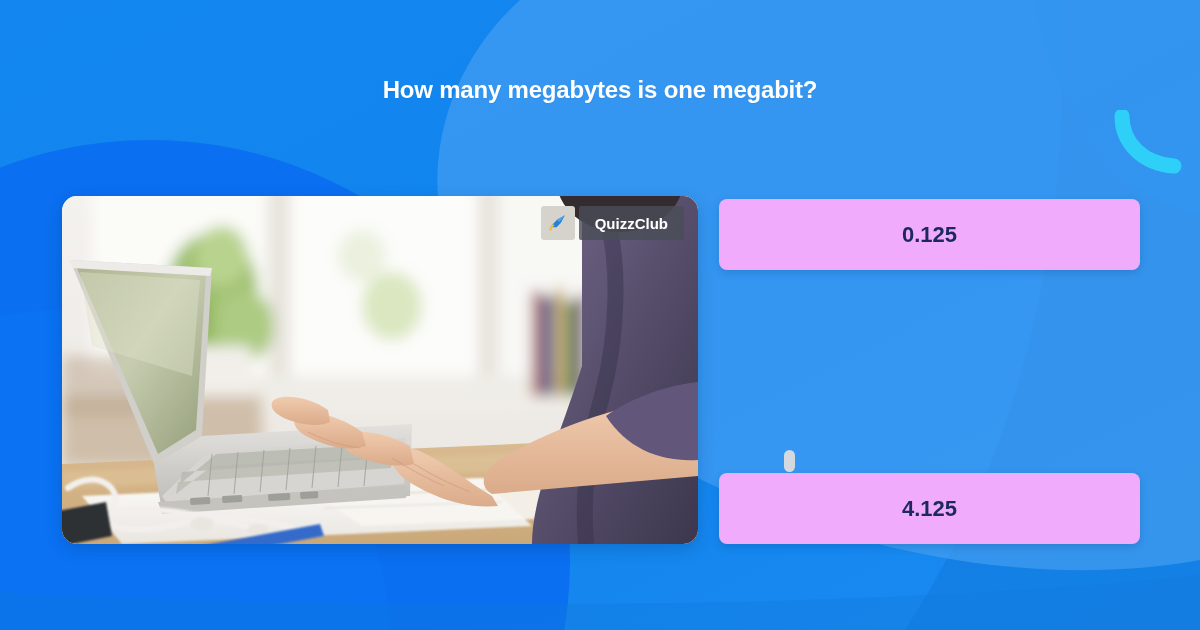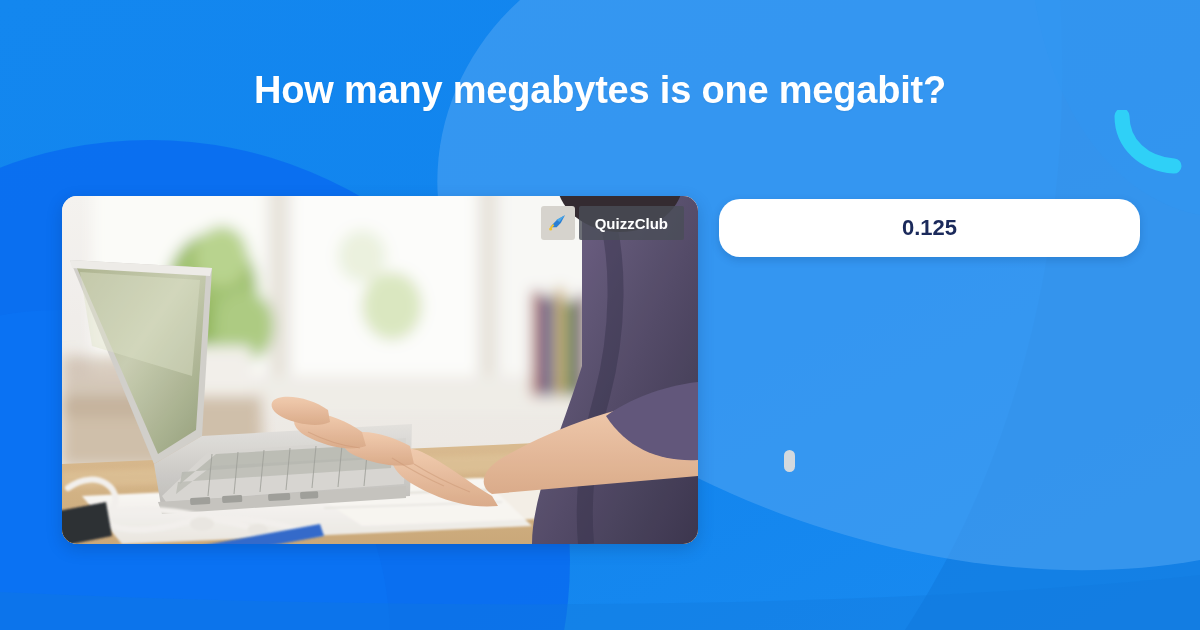--- a/index.html
+++ b/index.html
@@ -23,21 +23,21 @@
   .bg-layer { position: absolute; inset: 0; overflow: hidden; }
   .bg-layer svg { position: absolute; inset: 0; width: 1200px; height: 630px; }
 
   
   #title {
     position: absolute;
     left: 0; top: 68px;
     width: 1200px;
     text-align: center;
     color: #ffffff;
-    font-size: 38px;
+    font-size: 24px;
     font-weight: bold;
     letter-spacing: -0.2px;
     line-height: 44px;
     z-index: 6;
     text-shadow: 0 1px 2px rgba(0,0,0,0.06);
   }
 
   
   #photo-card {
     position: absolute;
@@ -85,23 +85,23 @@
   #answers {
     position: absolute;
     left: 719px; top: 199px;
     width: 421px; height: 345px;
     display: flex;
     flex-direction: column;
     justify-content: space-between;
     z-index: 5;
   }
   .answer {
-    height: 58px;
-    background: #ffffff;
-    border-radius: 21px;
+    height: 71px;
+    background: #f0abfc;
+    border-radius: 8px;
     display: flex;
     align-items: center;
     justify-content: center;
     color: #1b2a5b;
     font-size: 22px;
     font-weight: bold;
     box-shadow: 0 3px 8px rgba(0, 40, 90, 0.18);
     cursor: pointer;
   }
 
@@ -336,17 +336,20 @@
         </svg>
       </div>
       <div id="wm-label">QuizzClub</div>
     </div>
   </div>
 
   <div id="answers">
     <div class="answer">
       <span>0.125</span>
     </div>
+    <div class="answer">
+      <span>4.125</span>
+    </div>
   </div>
 
   <div id="pill-artifact"></div>
 
 </div>
 
 </body></html>

